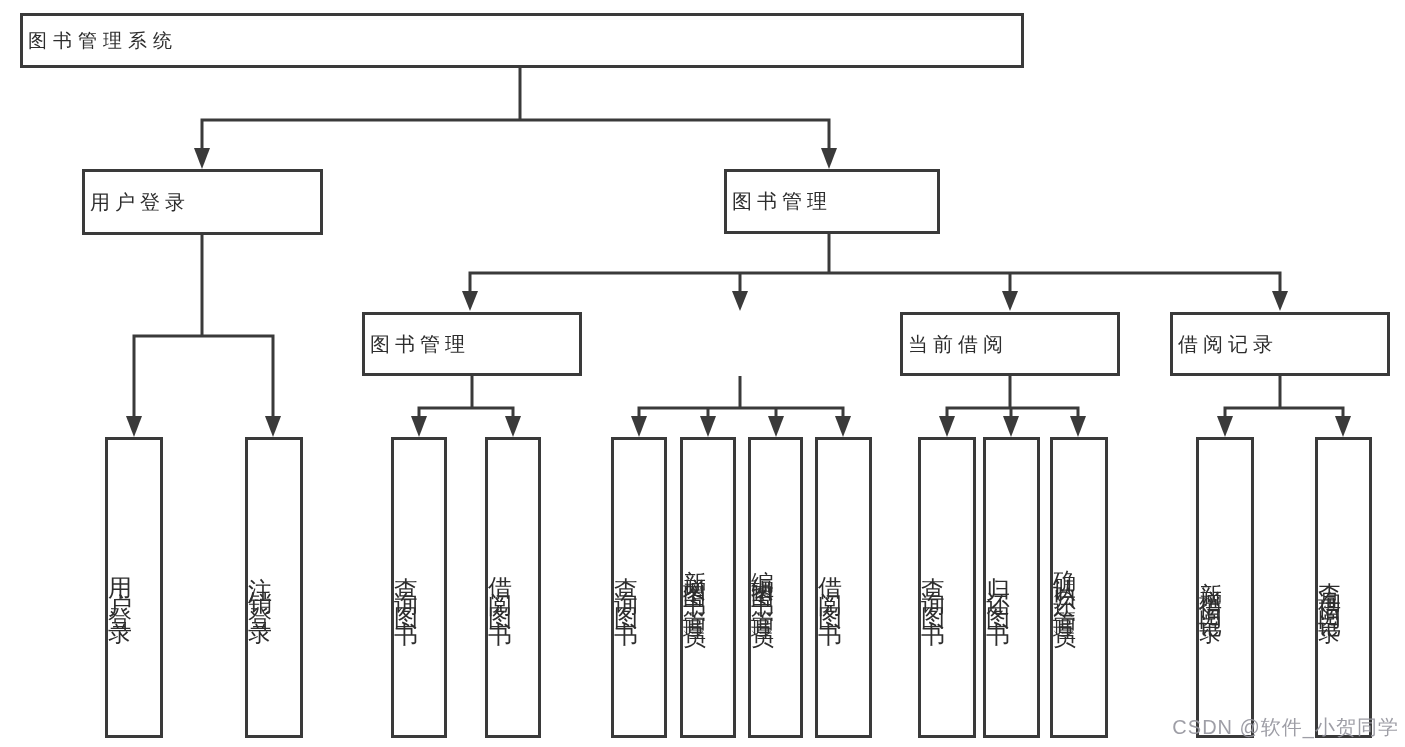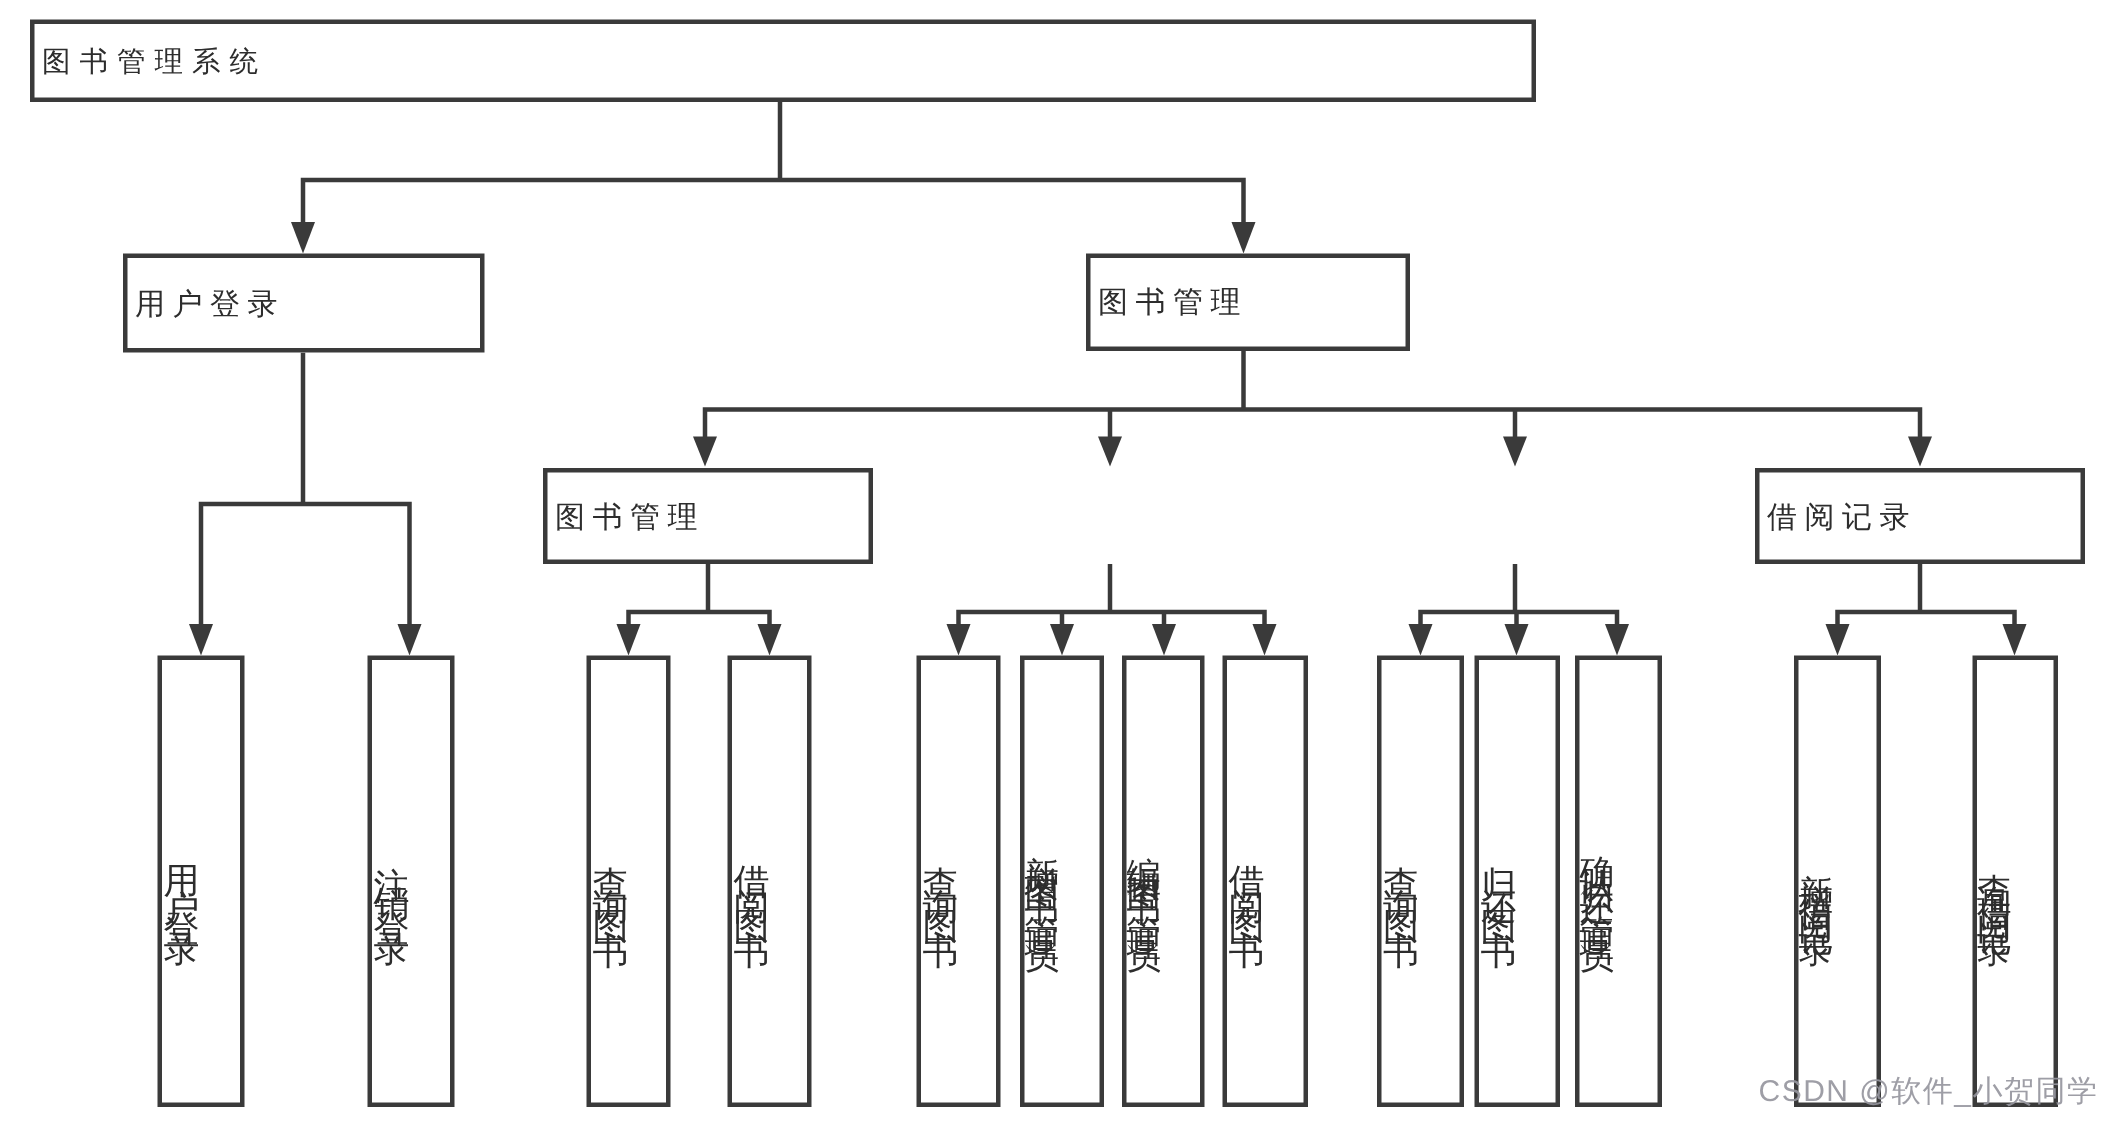--- a/index.html
+++ b/index.html
@@ -108,20 +108,23 @@
   <div class="node h" style="left:82px;top:169px;width:241px;height:66px;">
     <span>用户登录</span>
   </div>
   <div class="node h" style="left:724px;top:169px;width:216px;height:65px;">
     <span>图书管理</span>
   </div>
 
   <div class="node h" style="left:362px;top:312px;width:220px;height:64px;">
     <span>图书管理</span>
   </div>
+  <div class="node h" style="left:900px;top:312px;width:220px;height:64px;">
+    <span>当前借阅</span>
+  </div>
   <div class="node h" style="left:1170px;top:312px;width:220px;height:64px;">
     <span>借阅记录</span>
   </div>
 
   <div class="node v" style="left:105px;top:437px;width:58px;height:301px;">
     <span class="sparse">用户登录</span>
   </div>
   <div class="node v" style="left:245px;top:437px;width:58px;height:301px;">
     <span class="sparse">注销登录</span>
   </div>

